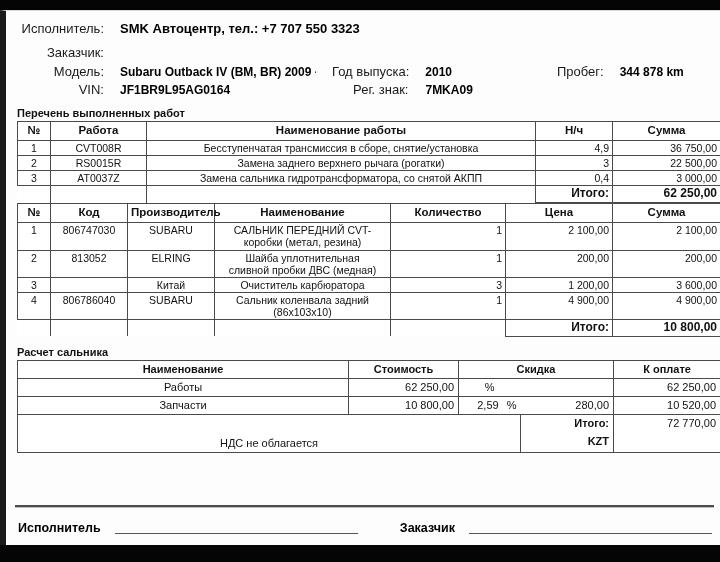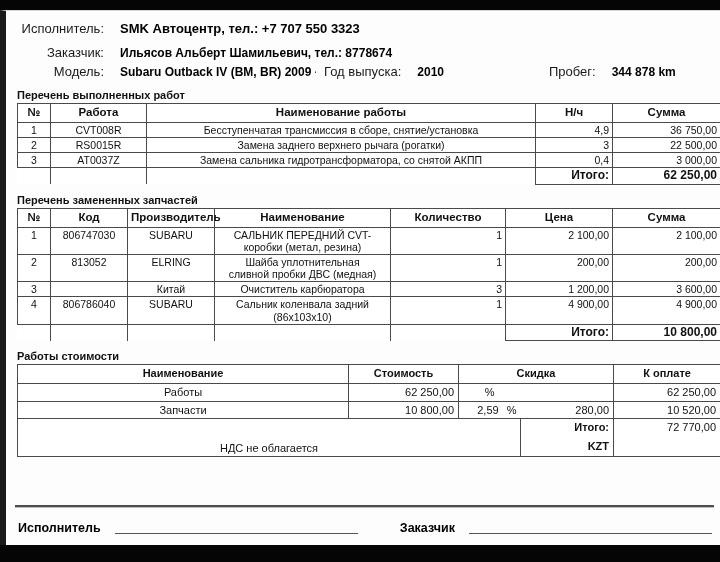--- a/index.html
+++ b/index.html
@@ -89,29 +89,34 @@
 
 <div id="page">
 
   <div class="hdr">
     <div class="hrow r1">
       <span class="lbl w-lab">Исполнитель:</span>
       <span class="val">SMK Автоцентр, тел.: +7 707 550 3323</span>
     </div>
     <div class="hrow" style="margin-top:8px;">
       <span class="lbl w-lab">Заказчик:</span>
-      <span class="val">Ильясов Альберт Шамильевич, тел.: 8778674</span>
     </div>
     <div class="hrow">
       <span class="lbl w-lab">Модель:</span>
       <span class="val clip">Subaru Outback IV (BM, BR) 2009 - 2</span>
-      <span class="lbl" style="margin-left:8px;">Год выпуска:</span>
+      <span class="lbl" style="margin-left:16px;">Год выпуска:</span>
       <span class="val">2010</span>
       <span class="lbl" style="margin-left:105px;">Пробег:</span>
       <span class="val">344 878 km</span>
+    </div>
+    <div class="hrow">
+      <span class="lbl w-lab">VIN:</span>
+      <span class="val">JF1BR9L95AG0164</span>
+      <span class="lbl" style="margin-left:123px;">Рег. знак:</span>
+      <span class="val" style="margin-left:17px;">7MKA09</span>
     </div>
   </div>
 
   <div class="cap">Перечень выполненных работ</div>
   <table class="t">
     <colgroup>
       <col style="width:33px">
         <col style="width:96px">
         <col style="width:389px">
       <col style="width:77px">
@@ -151,21 +156,20 @@
       <tr class="totrow">
         <td class="blank"></td>
         <td class="blank"></td>
         <td class="blank"></td>
         <td class="r">Итого:</td>
         <td class="r">62 250,00</td>
       </tr>
     </tbody>
   </table>
 
-  <div class="cap">Перечень замененных запчастей</div>
   <table class="t">
     <colgroup>
       <col style="width:33px">
         <col style="width:77px">
         <col style="width:87px">
       <col style="width:176px">
         <col style="width:115px">
         <col style="width:107px">
         <col style="width:108px">
     </colgroup>
@@ -231,21 +235,21 @@
         <td class="blank"></td>
         <td class="blank"></td>
         <td class="blank"></td>
         <td class="blank"></td>
         <td class="r">Итого:</td>
         <td class="r">10 800,00</td>
       </tr>
     </tbody>
   </table>
 
-  <div class="cap">Работы стоимости</div>
+  <div class="cap">Расчет сальника</div>
   <table class="cost">
     <colgroup>
       <col style="width:331px">
         <col style="width:110px">
       <col style="width:62px">
         <col style="width:93px">
         <col style="width:107px">
     </colgroup>
     <thead>
       <tr>

